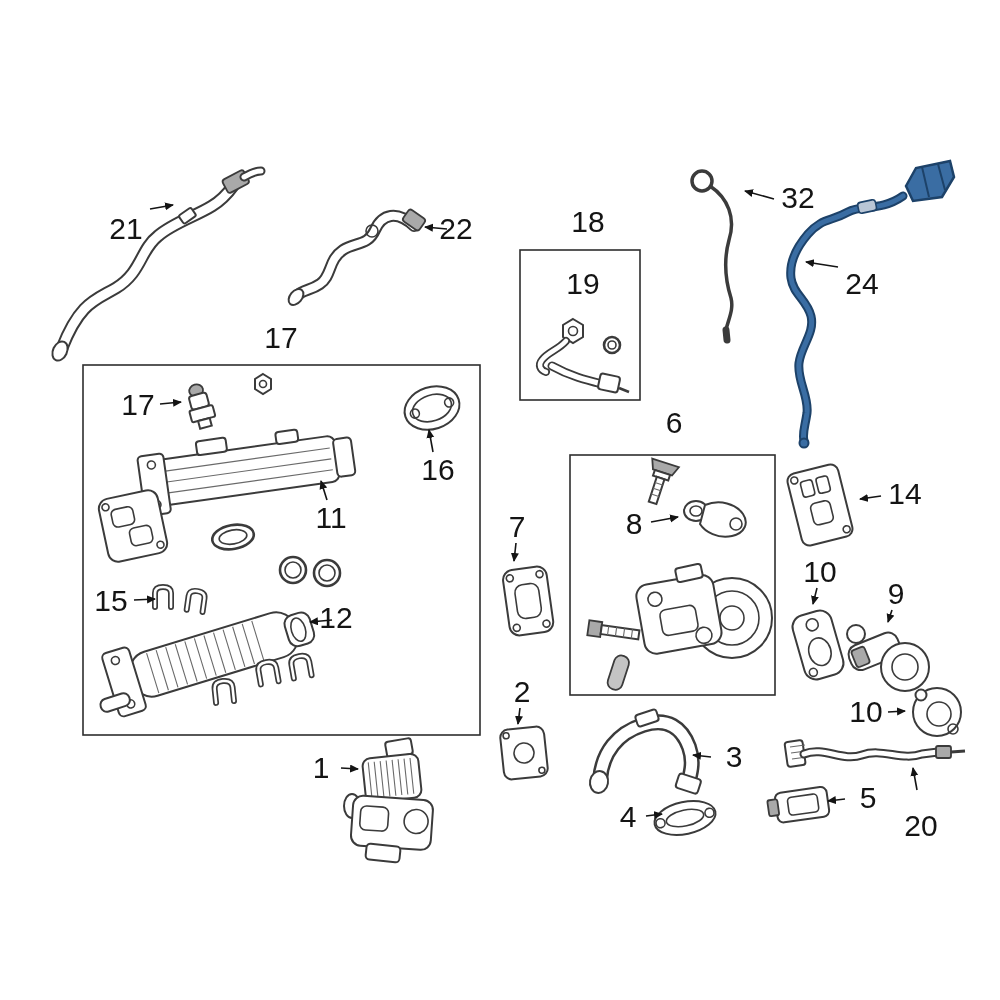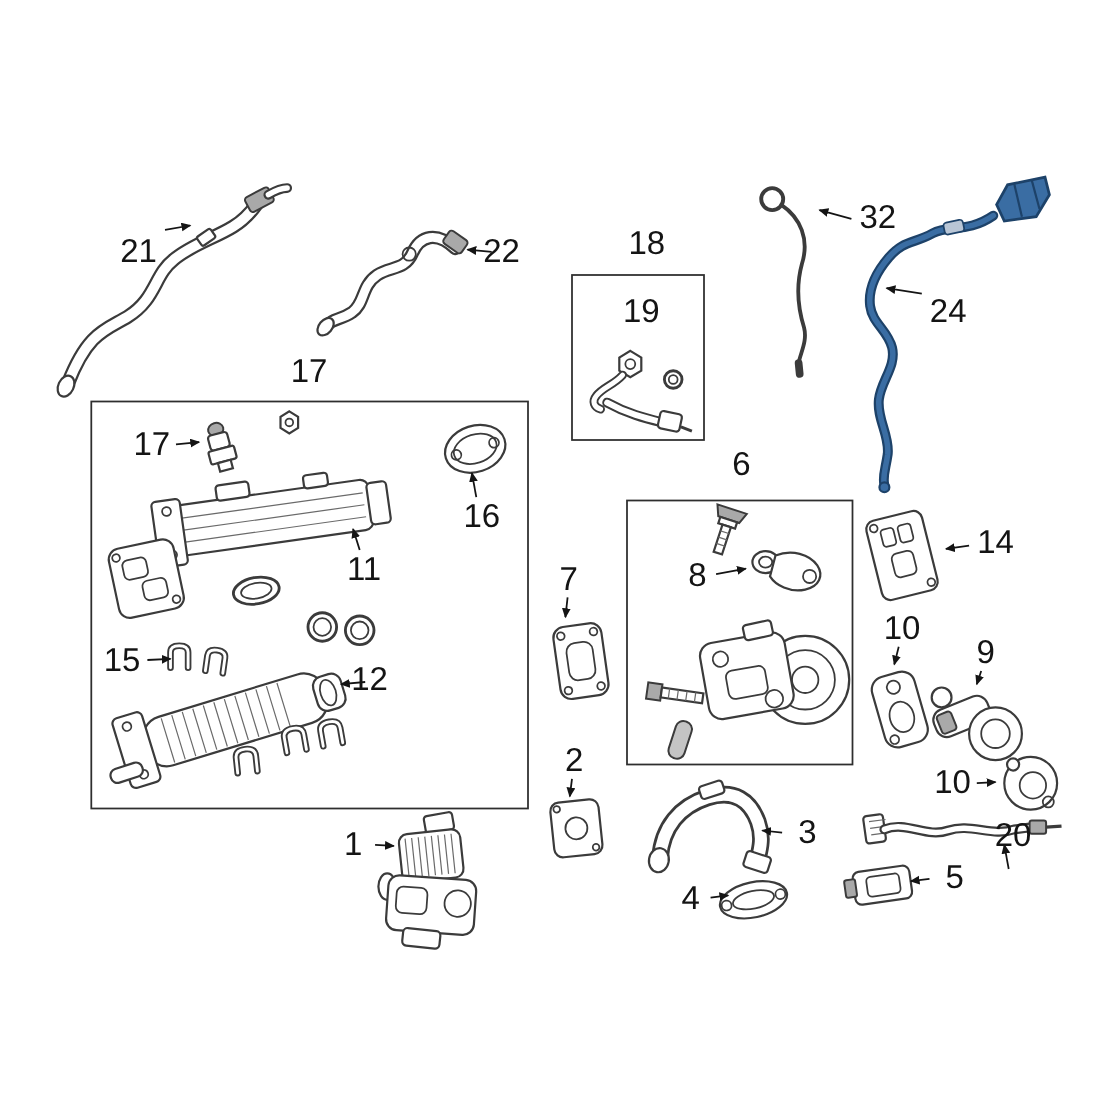--- a/index.html
+++ b/index.html
@@ -335,17 +335,17 @@
   <div class="callout" style="left:905px;top:494px">14</div>
   <div class="callout" style="left:674px;top:423px">6</div>
   <div class="callout" style="left:634px;top:524px">8</div>
   <div class="callout" style="left:517px;top:527px">7</div>
   <div class="callout" style="left:522px;top:692px">2</div>
   <div class="callout" style="left:734px;top:757px">3</div>
   <div class="callout" style="left:628px;top:817px">4</div>
   <div class="callout" style="left:820px;top:572px">10</div>
   <div class="callout" style="left:896px;top:594px">9</div>
   <div class="callout" style="left:866px;top:712px">10</div>
-  <div class="callout" style="left:921px;top:760px">20</div>
+  <div class="callout" style="left:921px;top:826px">20</div>
   <div class="callout" style="left:868px;top:798px">5</div>
   <div class="callout" style="left:321px;top:768px">1</div>
 
 </div>
 
 </body></html>

